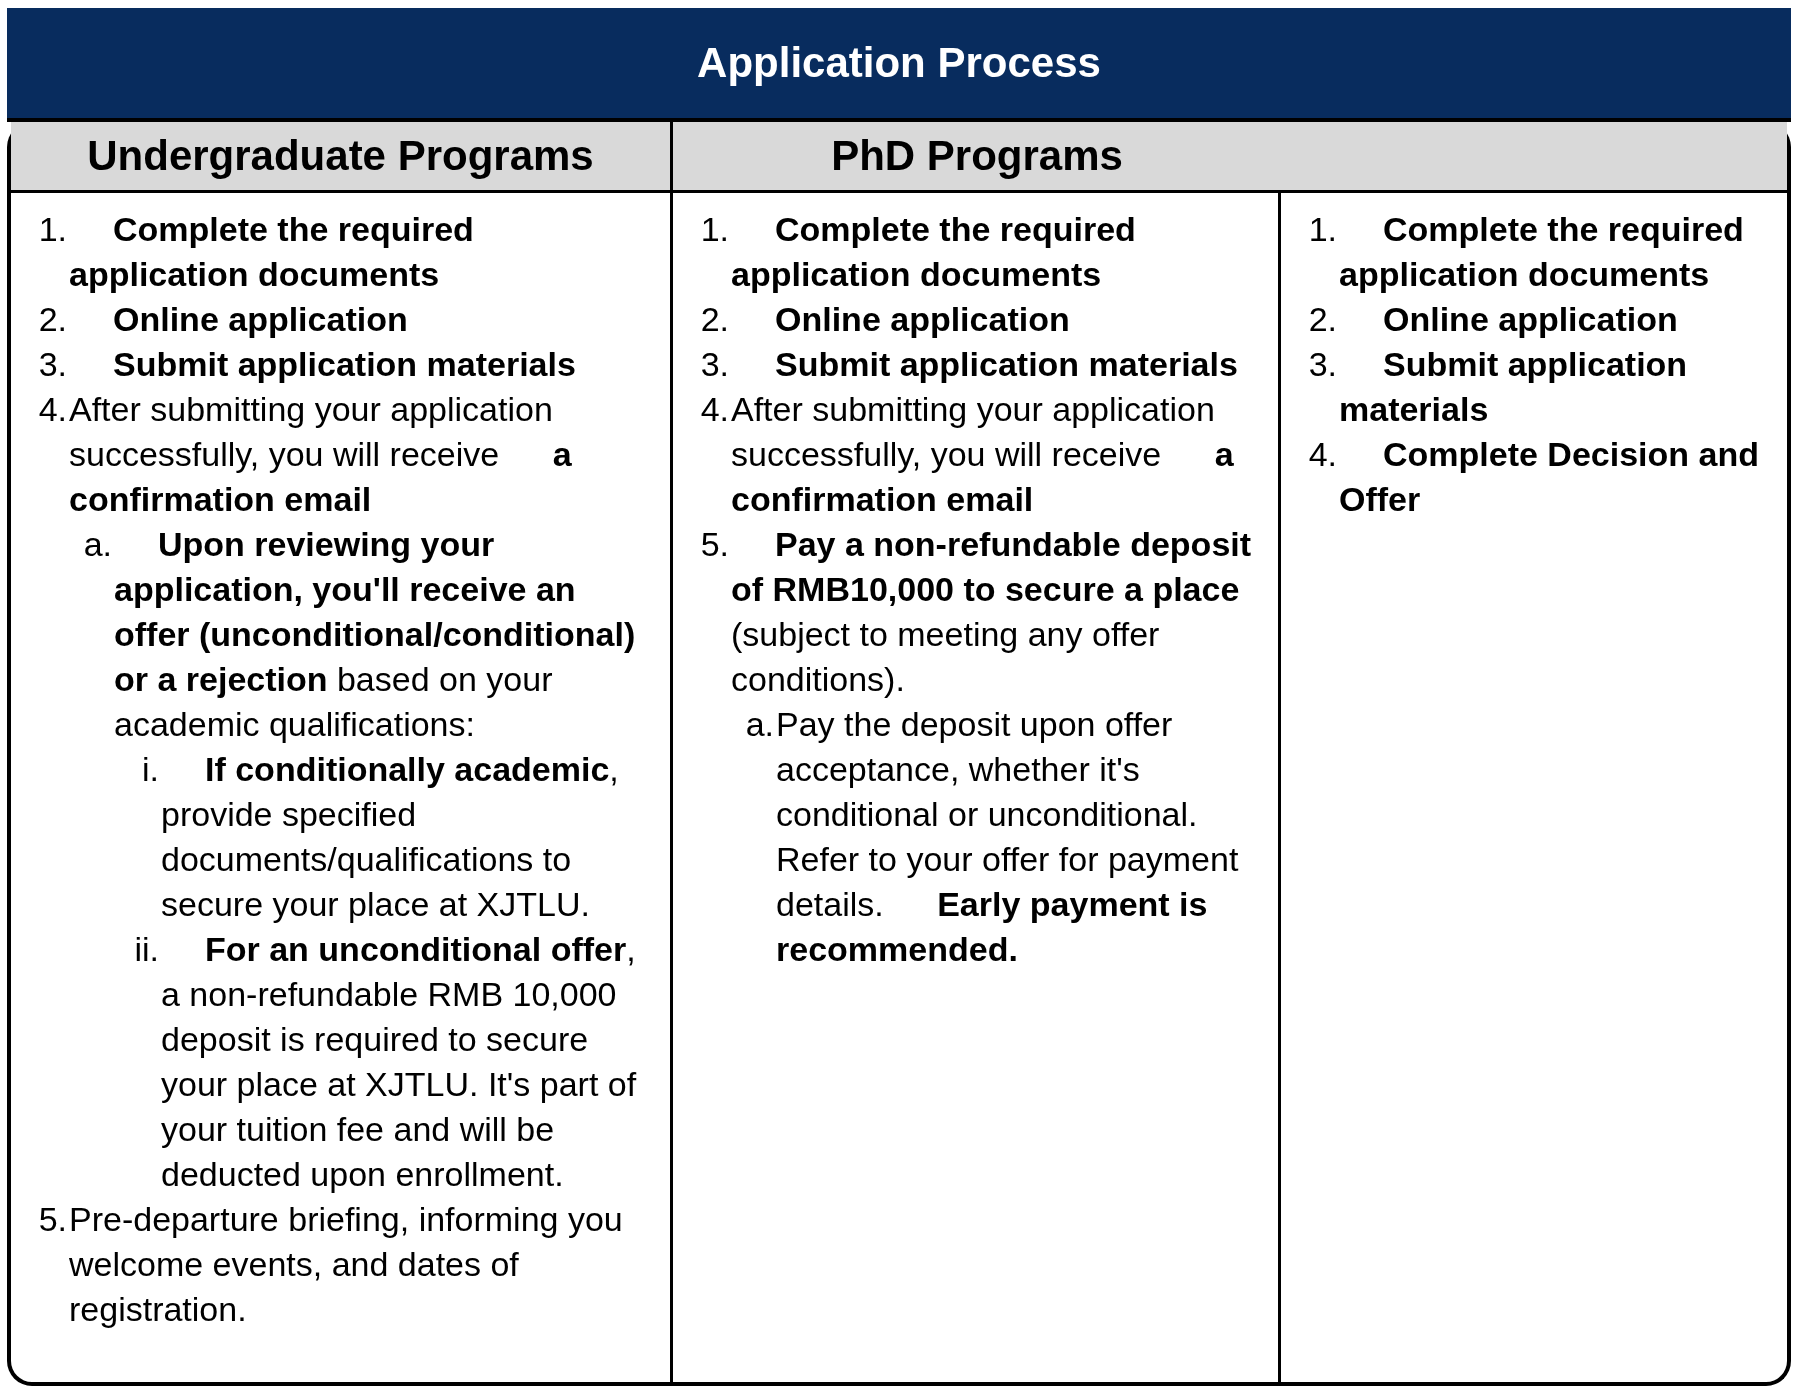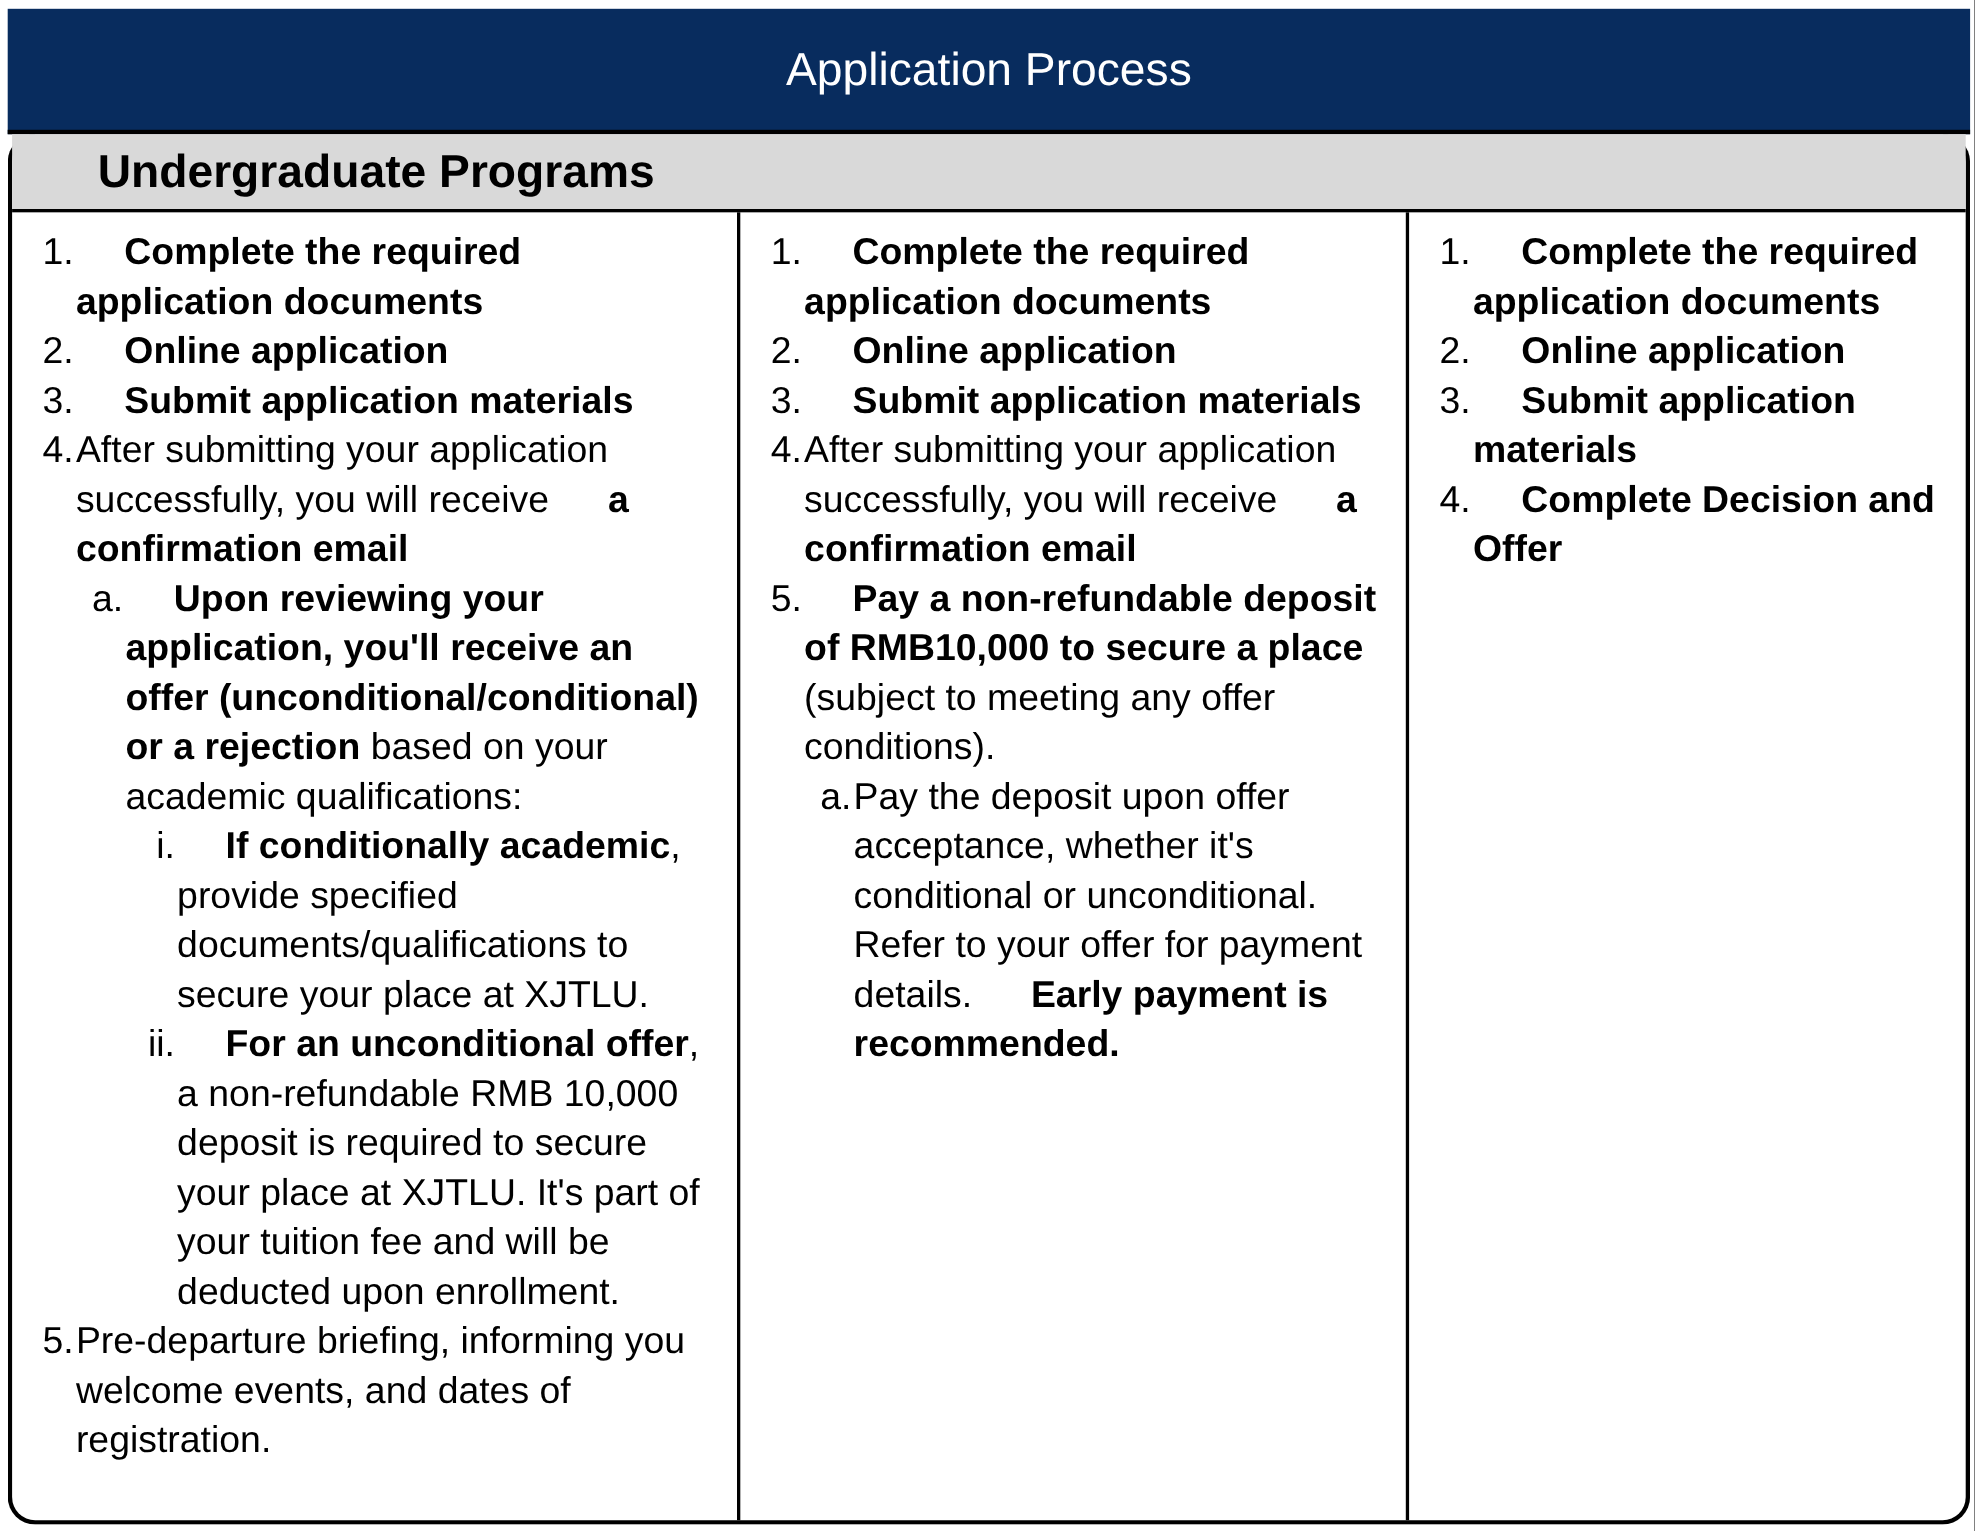--- a/index.html
+++ b/index.html
@@ -11,21 +11,21 @@
     -webkit-font-smoothing:antialiased;
   }
   .page { width:1795px; height:1392px; box-sizing:border-box; padding:8px 4px 6px 7px; }
   .tbl { width:100%; height:100%; box-sizing:border-box; display:flex; flex-direction:column; }
 
   .title-band {
     height:110px; flex:0 0 110px;
     background:var(--band-bg,#082c5e);
     color:var(--band-text,#fff);
     display:flex; align-items:center; justify-content:center;
-    font-size:42px; font-weight:normal;
+    font-size:42px; font-weight:bold;
     border-bottom:4px solid var(--border,#000);
   }
   .lower {
     flex:1 1 auto; display:flex; flex-direction:column;
     border-left:4px solid var(--border,#000);
     border-right:4px solid var(--border,#000);
     border-bottom:4px solid var(--border,#000);
     min-height:0;
     border-radius:25px;
   }
@@ -75,20 +75,23 @@
 
     <div class="title-band">
       <span>Application Process</span>
     </div>
 
     <div class="lower">
       <div class="head-row">
         <div class="head-cell">
           <span>Undergraduate Programs</span>
         </div>
+        <div class="head-cell">
+          <span>PhD Programs</span>
+        </div>
       </div>
 
       <div class="body-row">
         <div class="body-cell">
             <ol class="l1">
               <li><span class="b">Complete the required application documents</span></li>
               <li><span class="b">Online application</span></li>
               <li><span class="b">Submit application materials</span></li>
               <li><span class="r">After submitting your application successfully, you will receive </span><span class="b">a confirmation email</span><ol class="l2">
                   <li><span class="b">Upon reviewing your application, you'll receive an offer (unconditional/conditional) or a rejection</span><span class="r"> based on your academic qualifications:</span><ol class="l3">

